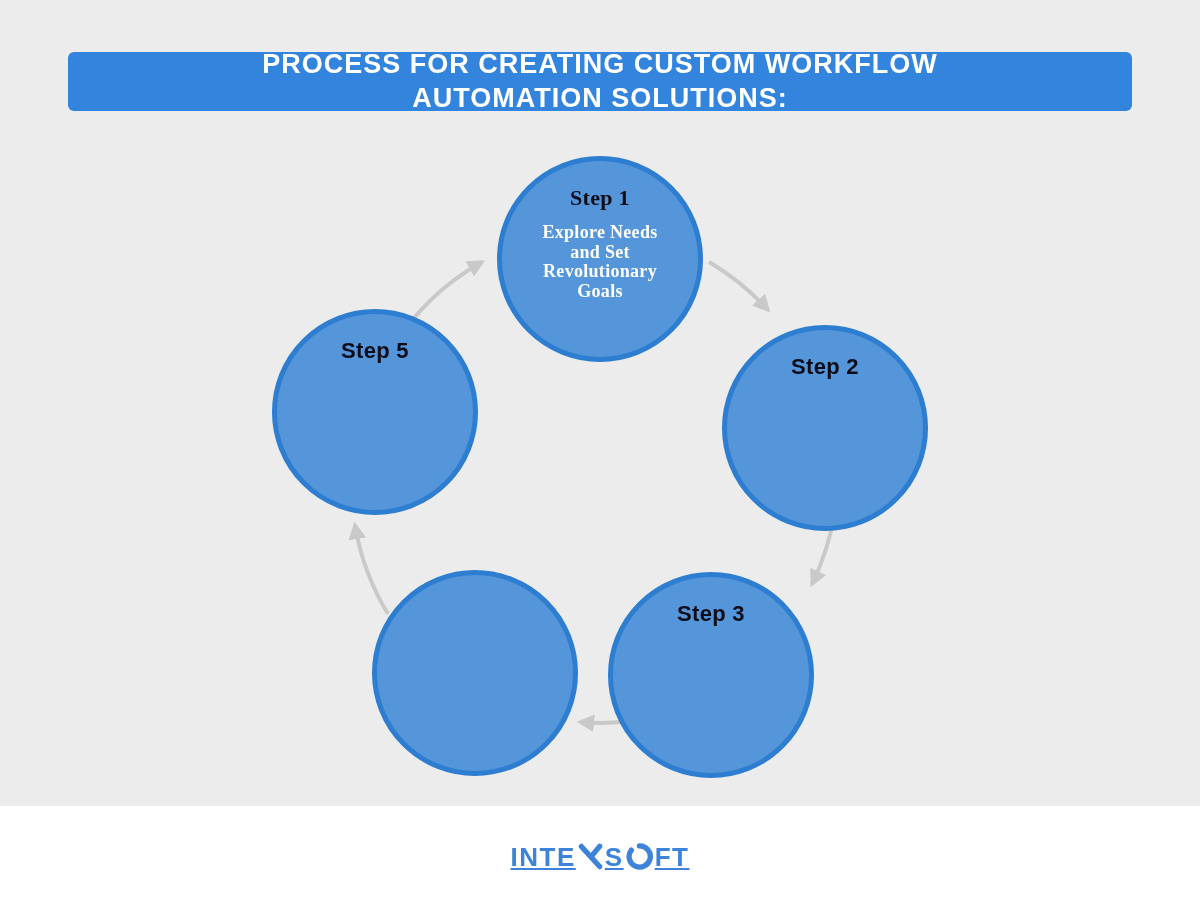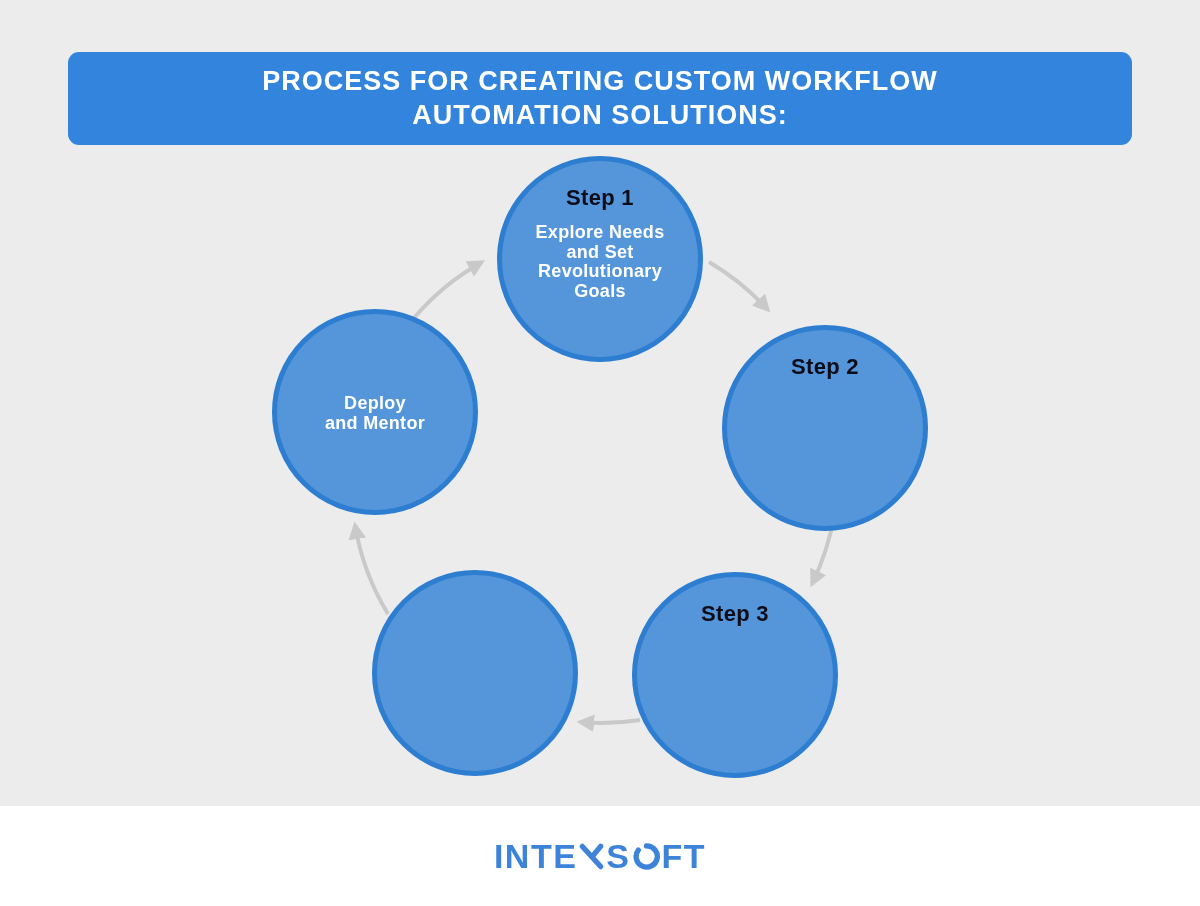--- a/index.html
+++ b/index.html
@@ -19,23 +19,23 @@
     font-family:"Liberation Sans", sans-serif;
     background:var(--background);
     position:relative;
     overflow:hidden;
   }
   .page{position:absolute;inset:0;}
 
   
   .title-banner{
     position:absolute;
-    left:68px;top:52px;width:1064px;height:93px;
+    left:68px;top:52px;width:1064px;height:59px;
     background:var(--accent);
-    border-radius:11px;
+    border-radius:6px;
     display:flex;align-items:center;justify-content:center;
   }
   .title-text{
     color:#fff;
     font-size:27px;
     font-weight:bold;
     letter-spacing:1px;
     text-align:center;
     white-space:pre-line;
     line-height:1.25;
@@ -45,23 +45,23 @@
   .diagram{position:absolute;inset:0;}
   .arrows-svg{position:absolute;left:0;top:0;width:1200px;height:906px;pointer-events:none;}
 
   .circle{
     position:absolute;
     width:206px;height:206px;
     border-radius:50%;
     background:var(--circle-fill);
     border:5px solid var(--circle-border);
   }
-  .c1{left:497px;top:156px;}
+  .c1{left:497px;top:156px;font-family:Liberation Serif, serif;}
   .c2{left:722px;top:325px;}
-  .c3{left:632px;top:572px;}
+  .c3{left:608px;top:572px;}
   .c4{left:372px;top:570px;}
   .c5{left:272px;top:309px;}
 
   .step-label{
     position:absolute;
     top:24px;left:0;right:0;
     text-align:center;
     color:var(--step-label);
     font-size:22px;
     font-weight:bold;
@@ -81,26 +81,27 @@
   }
 
   
   .footer{
     position:absolute;
     left:0;right:0;bottom:0;height:100px;
     background:var(--footer-bg);
     display:flex;align-items:center;justify-content:center;
   }
   .logo{
-    display:flex;align-items:center;
+    display:flex;align-items:flex-end;
     color:var(--logo);
-    font-size:34px;
+    font-size:26px;
     font-weight:bold;
     letter-spacing:1.5px;
     line-height:1;
+    text-decoration:underline;
   }
   .logo svg{display:block;margin:0 2px;}
 </style>
 </head>
 <body>
 
 <div class="page">
 
   <div class="title-banner">
     <div class="title-text">PROCESS FOR CREATING CUSTOM WORKFLOW
@@ -137,22 +138,21 @@
     </div>
 
     <div class="circle c3">
       <div class="step-label">Step 3</div>
     </div>
 
     <div class="circle c4">
     </div>
 
     <div class="circle c5">
-      <div class="step-title">Deploy
-and Mentor</div>
+      <div class="step-label">Step 5</div>
     </div>
 
   </div>
 
   <div class="footer">
     <div class="logo" aria-label="INTEXSOFT">
       <span>INTE</span>
       <svg width="25" height="27" viewBox="0 0 26 28">
         <g stroke="#3c83d9" stroke-width="5.5" stroke-linecap="round" fill="none">
           <path d="M3.5 3.5 L22.5 24.5"></path>

